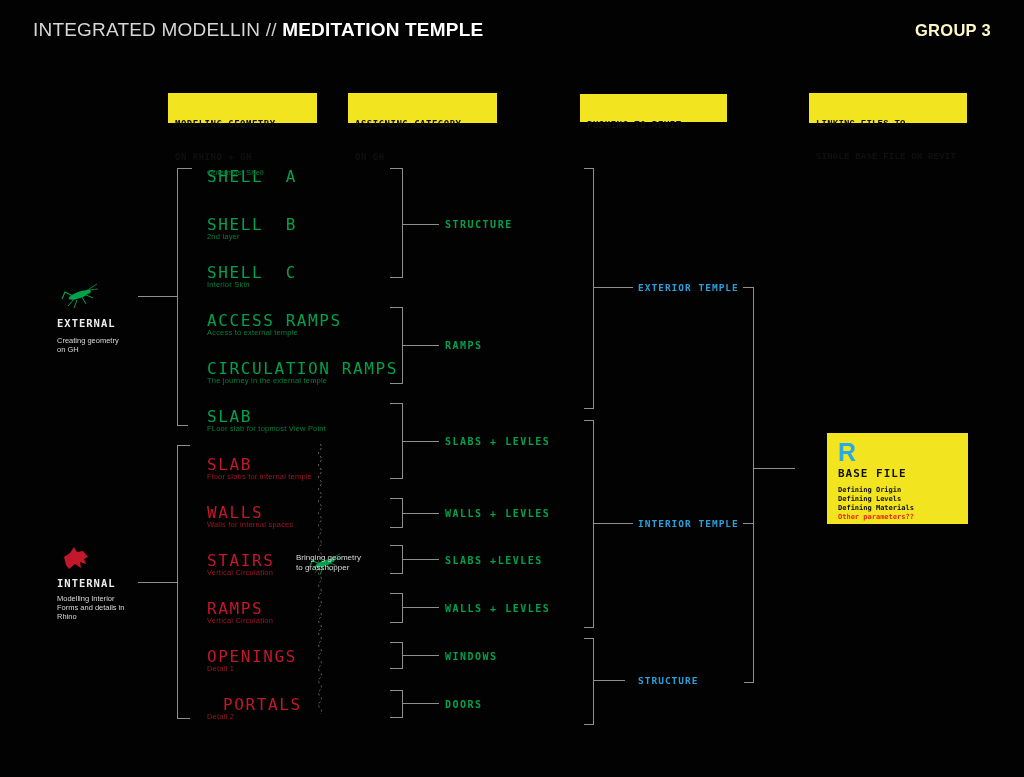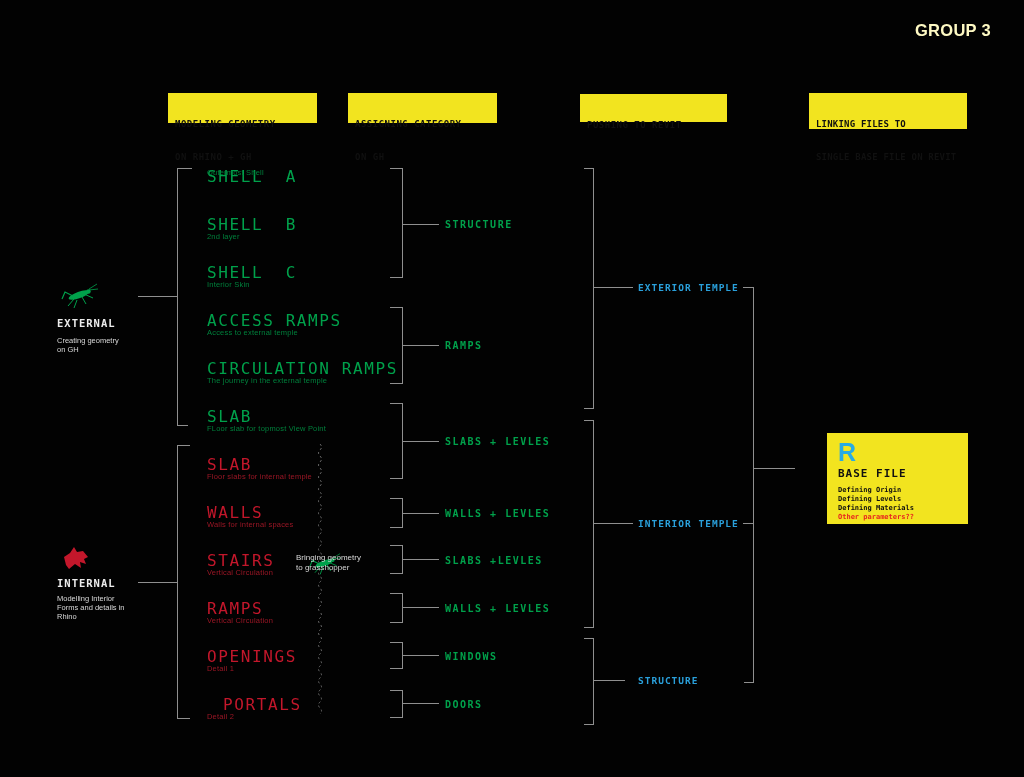--- a/index.html
+++ b/index.html
@@ -49,34 +49,35 @@
   .base-list{margin-top:6px;}
 
   .icon{position:absolute;}
   svg{display:block;}
 </style>
 </head>
 <body>
 
 <div id="canvas">
 
+  <div class="title"><span class="lt">INTEGRATED MODELLIN</span><span class="sep"> // </span><span class="bd">MEDITATION TEMPLE</span></div>
   <div class="group">GROUP 3</div>
 
   <div class="phase" style="left:168px;top:93px;width:149px;height:30px;">
     <div>MODELING GEOMETRY</div>
     <div>ON RHINO + GH</div>
   </div>
   <div class="phase" style="left:348px;top:93px;width:149px;height:30px;">
     <div>ASSIGNING CATEGORY</div>
     <div>ON GH</div>
   </div>
   <div class="phase" style="left:580px;top:94px;width:147px;height:28px;">
     <div>PUSHING TO REVIT</div>
   </div>
-  <div class="phase" style="left:809px;top:93px;width:158px;height:36px;letter-spacing:.2px;">
+  <div class="phase" style="left:809px;top:93px;width:158px;height:30px;letter-spacing:.2px;font-family:Liberation Mono, monospace;">
     <div>LINKING FILES TO</div>
     <div>SINGLE BASE FILE ON REVIT</div>
   </div>
 
   <div class="icon" style="left:60px;top:282px;">
     <svg width="38" height="28" viewBox="0 0 38 28">
       <g stroke="#00a14b" fill="none" stroke-width="1">
         <path d="M29 7 L37 2" stroke-width=".8"></path>
         <path d="M29 8 L38 7" stroke-width=".8"></path>
         <ellipse cx="19" cy="13" rx="11" ry="3.2" fill="#00a14b" stroke="none" transform="rotate(-20 19 13)"></ellipse>

